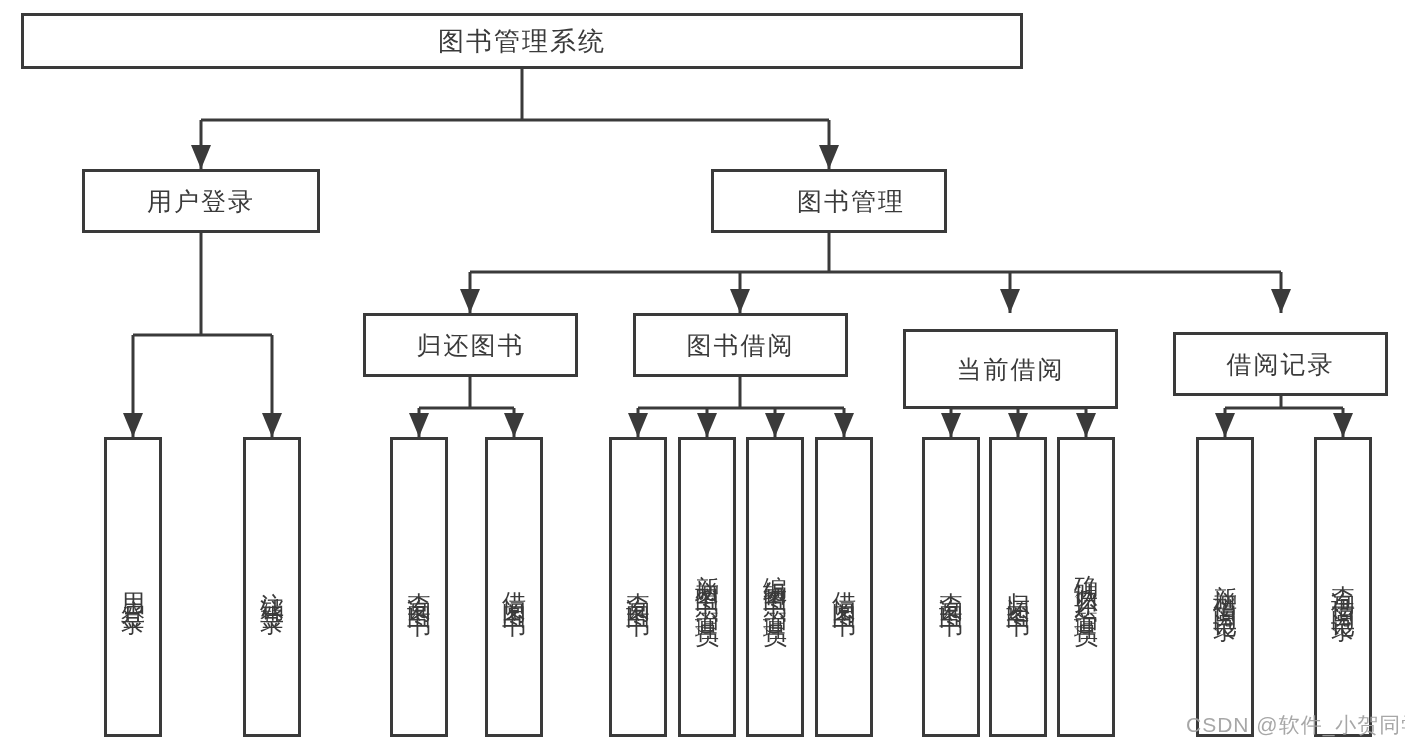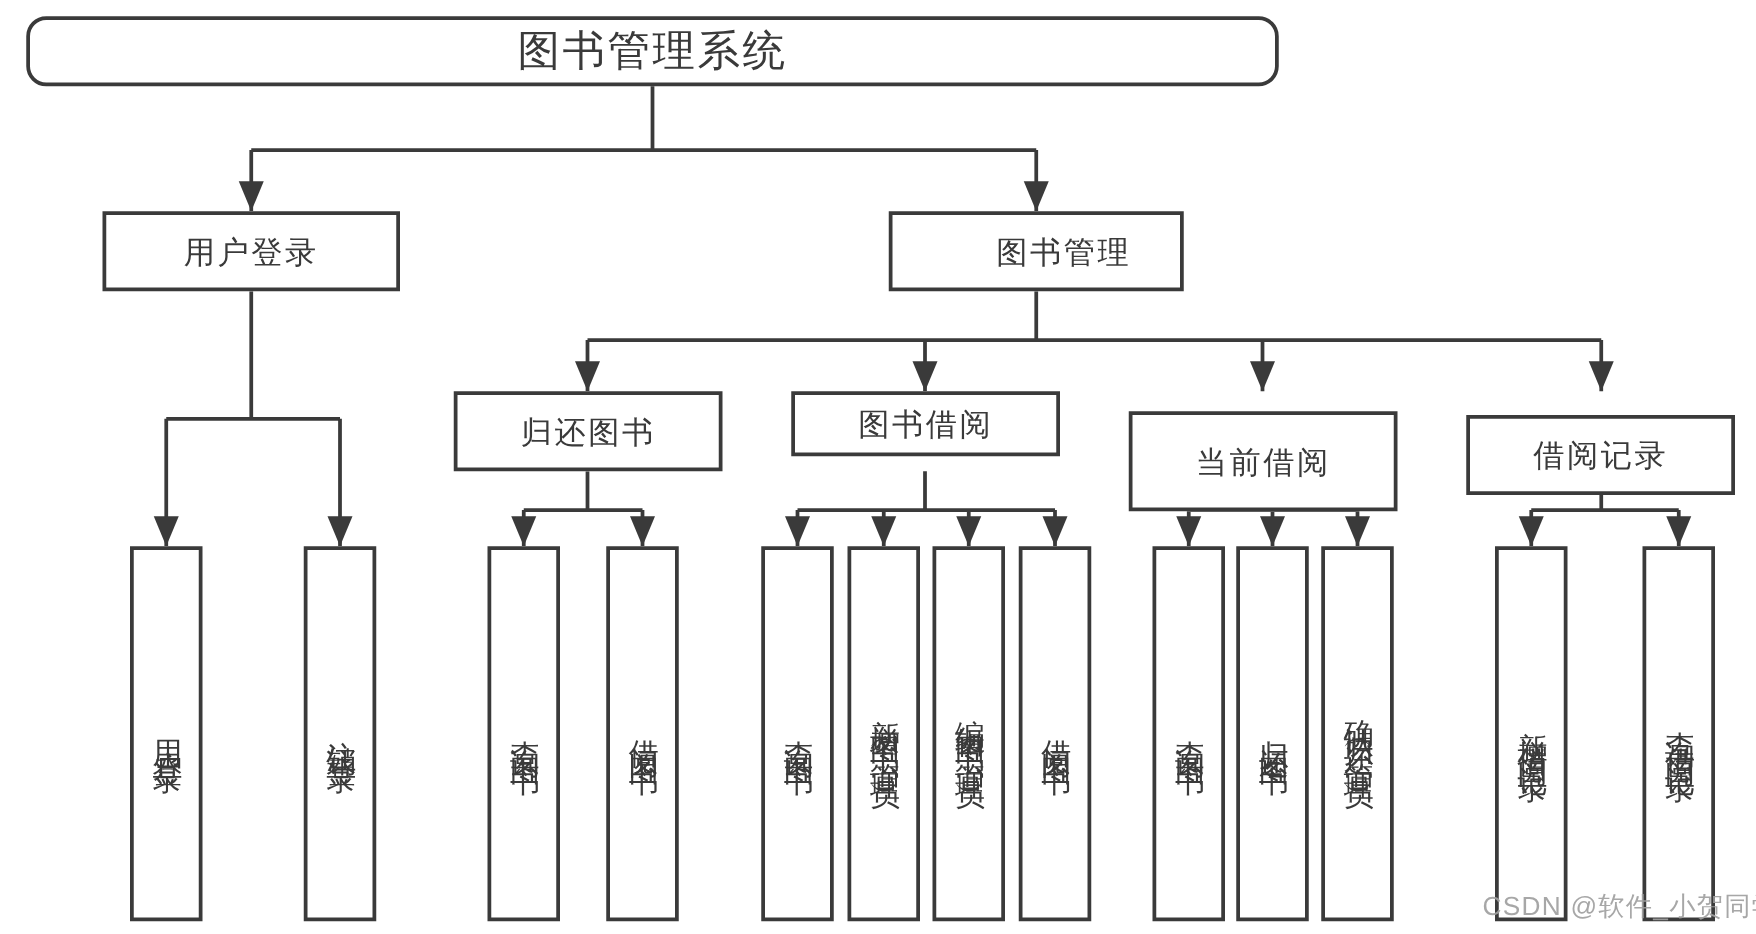--- a/index.html
+++ b/index.html
@@ -21,21 +21,21 @@
     position: absolute;
     box-sizing: border-box;
     background: var(--box-background, #ffffff);
     border: 3px solid var(--line, #3a3a3a);
     display: flex;
     align-items: center;
     justify-content: center;
     text-align: center;
     white-space: nowrap;
   }
-  .box.lvl1 { font-size: 34px; letter-spacing: 2px; border-radius: 16px; }
+  .box.lvl1 { font-size: 26px; letter-spacing: 2px; }
   .box.lvl2, .box.lvl3 { font-size: 25px; letter-spacing: 2px; }
   .box.leaf { font-size: 24px; }
   .box.leaf .vtext {
     writing-mode: vertical-rl;
     text-orientation: mixed;
     letter-spacing: 7px;
     line-height: 1;
   }
   .watermark {
     position: absolute;
@@ -94,21 +94,21 @@
   <div class="box lvl2" style="left:82px; top:169px; width:238px; height:64px;">
     <span>用户登录</span>
   </div>
   <div class="box lvl2" style="left:711px; top:169px; width:236px; height:64px;padding-left:44px;">
     <span>图书管理</span>
   </div>
 
   <div class="box lvl3" style="left:363px; top:313px; width:215px; height:64px;">
     <span>归还图书</span>
   </div>
-  <div class="box lvl3" style="left:633px; top:313px; width:215px; height:52px;">
+  <div class="box lvl3" style="left:633px; top:313px; width:215px; height:64px;">
     <span>图书借阅</span>
   </div>
   <div class="box lvl3" style="left:903px; top:329px; width:215px; height:80px;">
     <span>当前借阅</span>
   </div>
   <div class="box lvl3" style="left:1173px; top:313px; width:215px; height:64px;margin-top:19px;">
     <span>借阅记录</span>
   </div>
 
   <div class="box leaf" style="left:104px; top:437px; width:58px; height:300px;">

